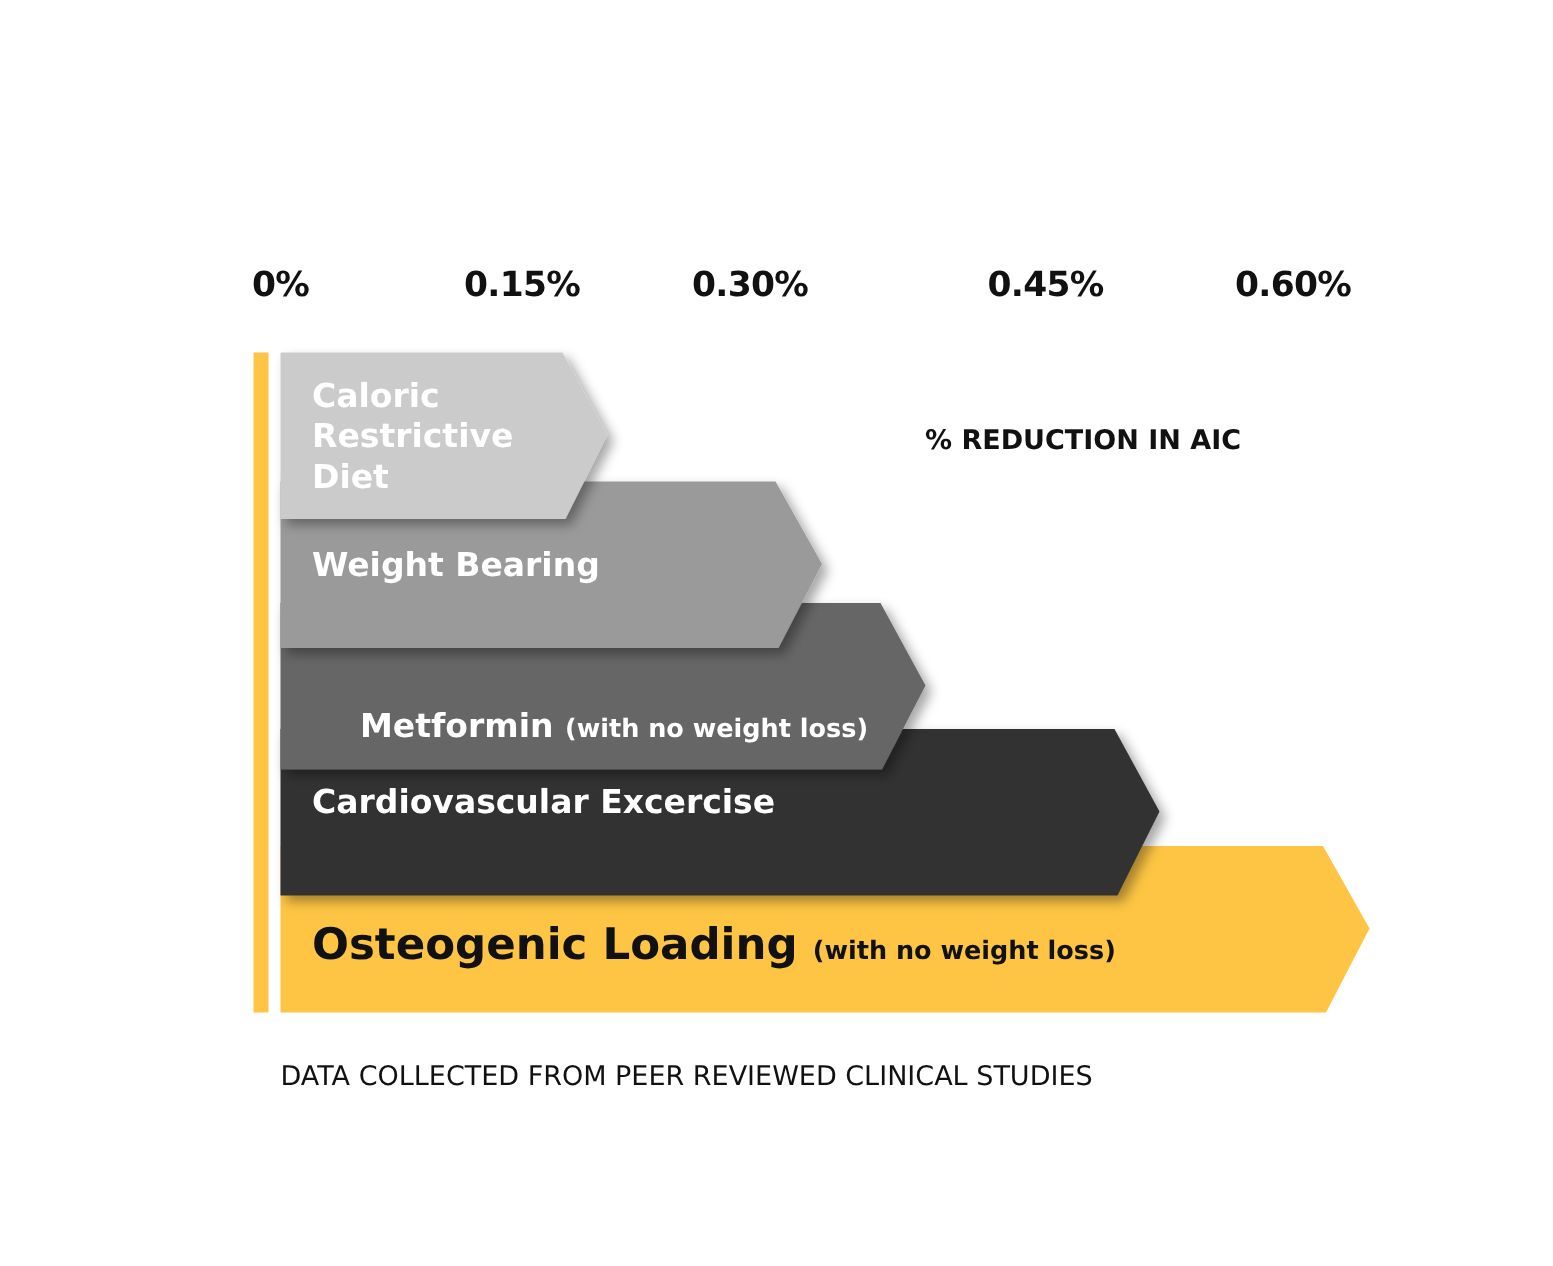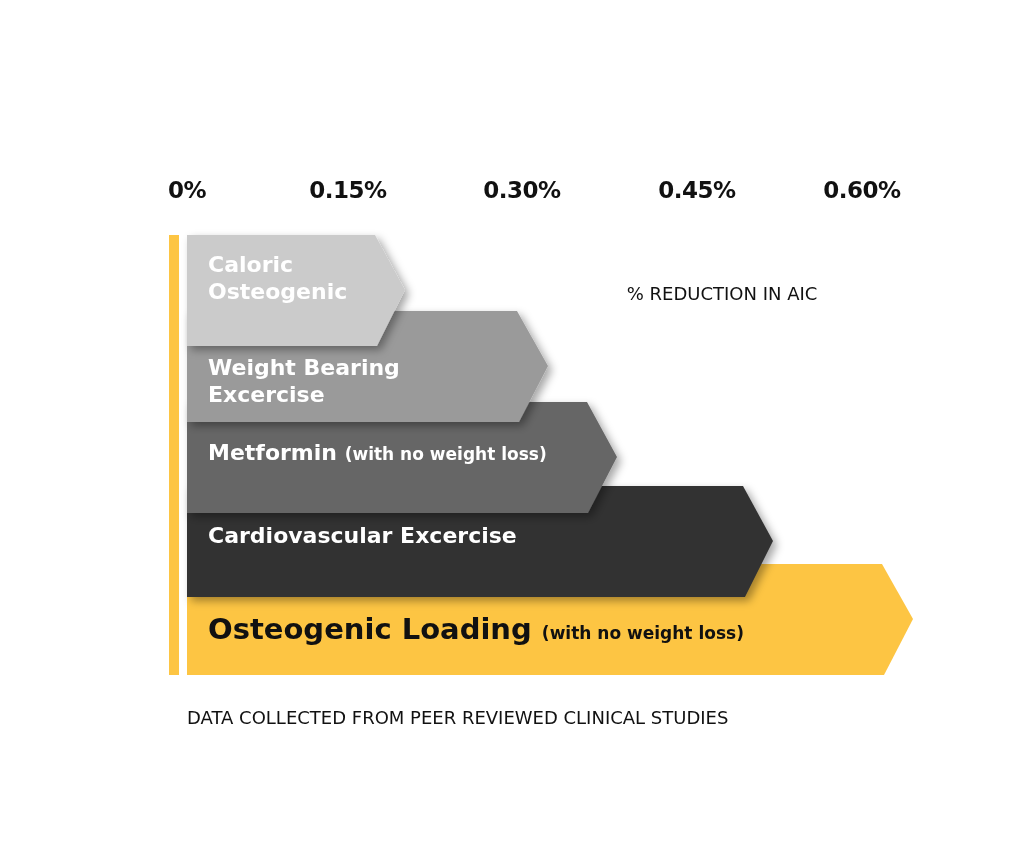--- a/index.html
+++ b/index.html
@@ -7,30 +7,30 @@
          font-family: "DejaVu Sans", "Liberation Sans", sans-serif; }
   .tick { position: absolute; top: 177px; font-size: 23px; font-weight: bold;
           color: #111111; letter-spacing: -0.5px; transform: translateX(-50%); }
   .axis-bar { position: absolute; left: 169px; top: 235px; width: 10px; height: 440px; }
   .bar { position: absolute; left: 187px; }
   .bar svg { position: absolute; left: 0; top: 0; overflow: visible; }
   .bar-label { position: absolute; left: 21px; color: #ffffff; font-weight: bold;
                line-height: 27px; white-space: nowrap; }
   .bar-label .sub { font-size: 17px; font-weight: bold; }
   .legend { position: absolute; left: 562px; top: 278px; width: 320px; text-align: center;
-            font-size: 18px; font-weight: normal; color: #111111; line-height: 32px; }
+            font-size: 18px; font-weight: bold; color: #111111; line-height: 32px; }
   .footnote { position: absolute; left: 187px; top: 707px; font-size: 18px; font-weight: normal;
               color: #111111; white-space: nowrap; }
 </style>
 </head>
 <body>
 
 <div class="tick" style="left:187px">0%</div>
 <div class="tick" style="left:348px">0.15%</div>
-<div class="tick" style="left:522px">0.30%</div>
+<div class="tick" style="left:500px">0.30%</div>
 <div class="tick" style="left:697px">0.45%</div>
 <div class="tick" style="left:862px">0.60%</div>
 
 <div class="axis-bar" style="background:#FDC543"></div>
 
 <svg width="0" height="0" style="position:absolute">
   <defs>
     <filter id="sh" x="-10%" y="-10%" width="130%" height="140%">
       <feDropShadow dx="4" dy="4" stdDeviation="4" flood-color="#000000" flood-opacity="0.35"></feDropShadow>
     </filter>
@@ -53,43 +53,43 @@
   </svg>
   <div class="bar-label" style="top:36px; font-size:22px;">
     <span>Cardiovascular Excercise</span>
   </div>
 </div>
 
 <div class="bar" style="top:402px; width:440px; height:111px;">
   <svg width="440" height="111">
     <polygon points="0,0 400,0 430,55 401,111 0,111" fill="#666666" filter="url(#sh)"></polygon>
   </svg>
-  <div class="bar-label" style="top:37px; font-size:22px;">
+  <div class="bar-label" style="top:69px; font-size:22px;margin-left:32px;">
     <span>Metformin</span>
     <span class="sub">(with no weight loss)</span>
   </div>
 </div>
 
-<div class="bar" style="top:311px; width:370px; height:111px;">
+<div class="bar" style="top:321px; width:370px; height:111px;">
   <svg width="370" height="111">
     <polygon points="0,0 330,0 361,55 332,111 0,111" fill="#9A9A9A" filter="url(#sh)"></polygon>
   </svg>
   <div class="bar-label" style="top:43px; font-size:22px;">
     <div>Weight Bearing</div>
-    <div>Excercise</div>
   </div>
 </div>
 
 <div class="bar" style="top:235px; width:230px; height:103px;">
   <svg width="230" height="111">
     <polygon points="0,0 188,0 218,55 190,111 0,111" fill="#CBCBCB" filter="url(#sh)"></polygon>
   </svg>
   <div class="bar-label" style="top:16px; font-size:22px;">
     <div>Caloric</div>
-    <div>Osteogenic</div>
+    <div>Restrictive</div>
+    <div>Diet</div>
   </div>
 </div>
 
 <div class="legend">
   <div>% REDUCTION IN AIC</div>
 </div>
 
 <div class="footnote">DATA COLLECTED FROM PEER REVIEWED CLINICAL STUDIES</div>
 
 </body></html>

